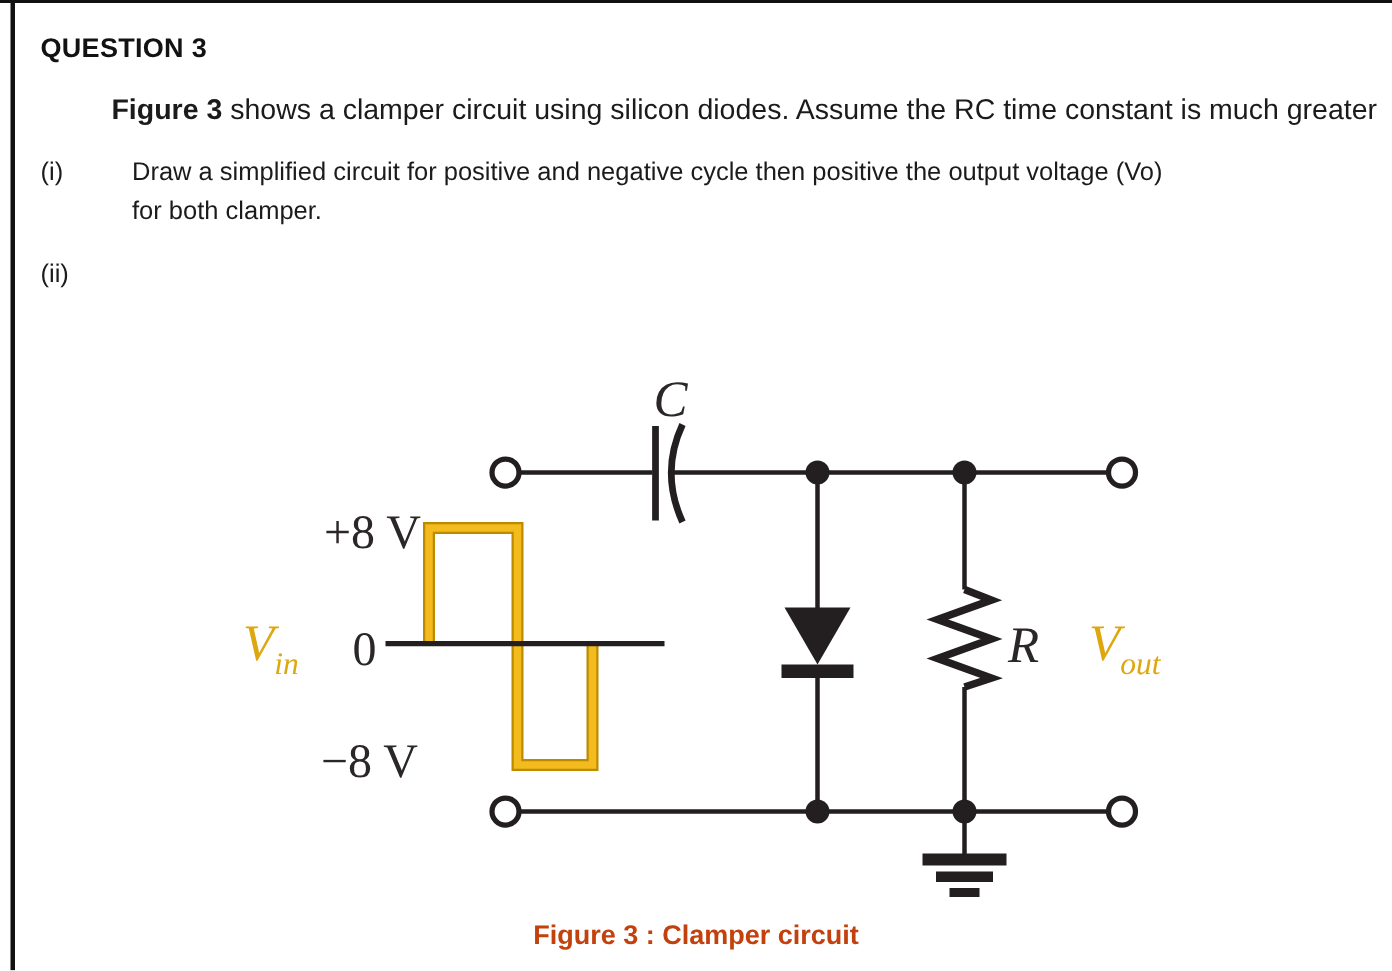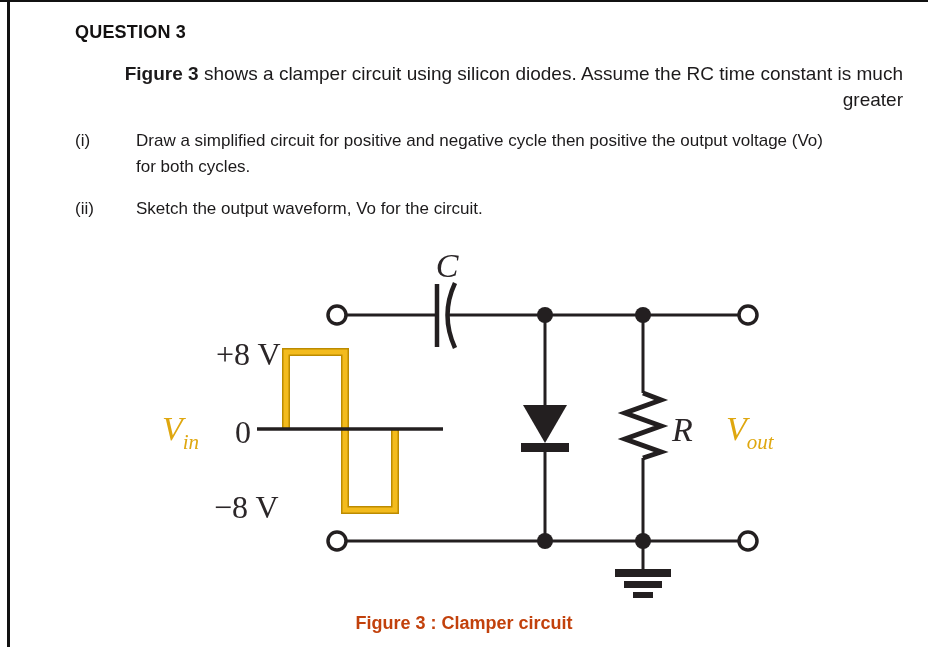--- a/index.html
+++ b/index.html
@@ -13,21 +13,21 @@
     position:relative;
     width:928px;height:647px;
     background:#ffffff;
     overflow:hidden;
     font-family:"Liberation Sans",sans-serif;
     color:#1c1a1b;
   }
   .border-top{position:absolute;top:0;left:0;width:928px;height:2px;background:#111;}
   .border-left{position:absolute;top:0;left:7px;width:3px;height:647px;background:#111;}
 
-  .content{position:absolute;top:22px;left:27px;right:25px;margin-left:48px;}
+  .content{position:absolute;top:22px;left:27px;right:10px;}
   .q-heading{
     font-size:18px;font-weight:bold;letter-spacing:.2px;
     margin:0 0 18px 0;color:#131111;
   }
   .para{font-size:19px;line-height:26px;margin:0 0 15px 0;text-align:right;}
   .para .lead-bold{font-weight:bold;}
   .item{display:flex;font-size:17px;line-height:26px;margin:0 0 16px 0;}
   .item .marker{width:61px;flex:0 0 61px;}
   .item .em{}
 
@@ -60,26 +60,25 @@
   <div class="border-left"></div>
 
   <div class="content">
     <h1 class="q-heading">QUESTION 3</h1>
 
     <p class="para"><span class="lead-bold">Figure 3</span><span> shows a clamper circuit using silicon diodes. Assume the RC time constant is much greater</span><br>
     </p>
 
     <div class="item">
       <span class="marker">(i)</span>
-      <span class="body"><span>Draw a simplified circuit for positive and negative cycle then positive the output voltage (</span><span class="em">Vo</span><span>)</span><br><span>for both cycles.</span></span>
+      <span class="body"><span>Draw a simplified circuit for positive and negative cycle then positive the output voltage (</span><span class="em">Vo</span><span>)</span><br><span>for both clamper.</span></span>
     </div>
 
     <div class="item">
       <span class="marker">(ii)</span>
-      <span class="body"><span>Sketch the output waveform, </span><span class="em">Vo</span><span> for the circuit.</span></span>
     </div>
   </div>
 
   <svg class="circuit-svg" viewBox="0 235 928 375">
 
     <g>
       <path class="wave-under" d="M 286,429 L 286,352 L 345,352 L 345,510 L 395,510 L 395,429"></path>
       <path class="wave-over" d="M 286,429 L 286,352 L 345,352 L 345,510 L 395,510 L 395,429"></path>
     </g>
     <line class="axis" x1="257" y1="429" x2="443" y2="429"></line>

